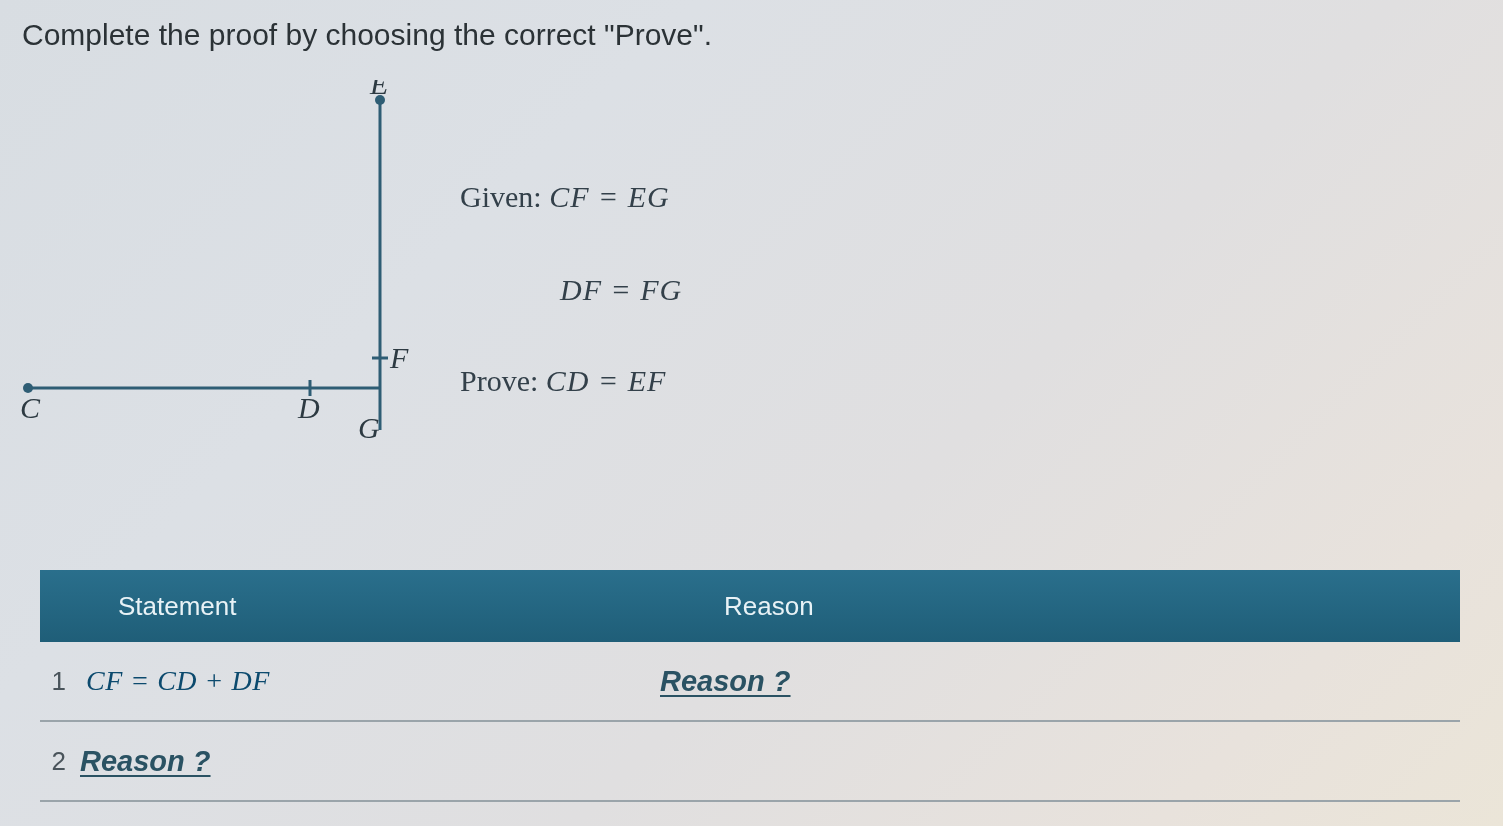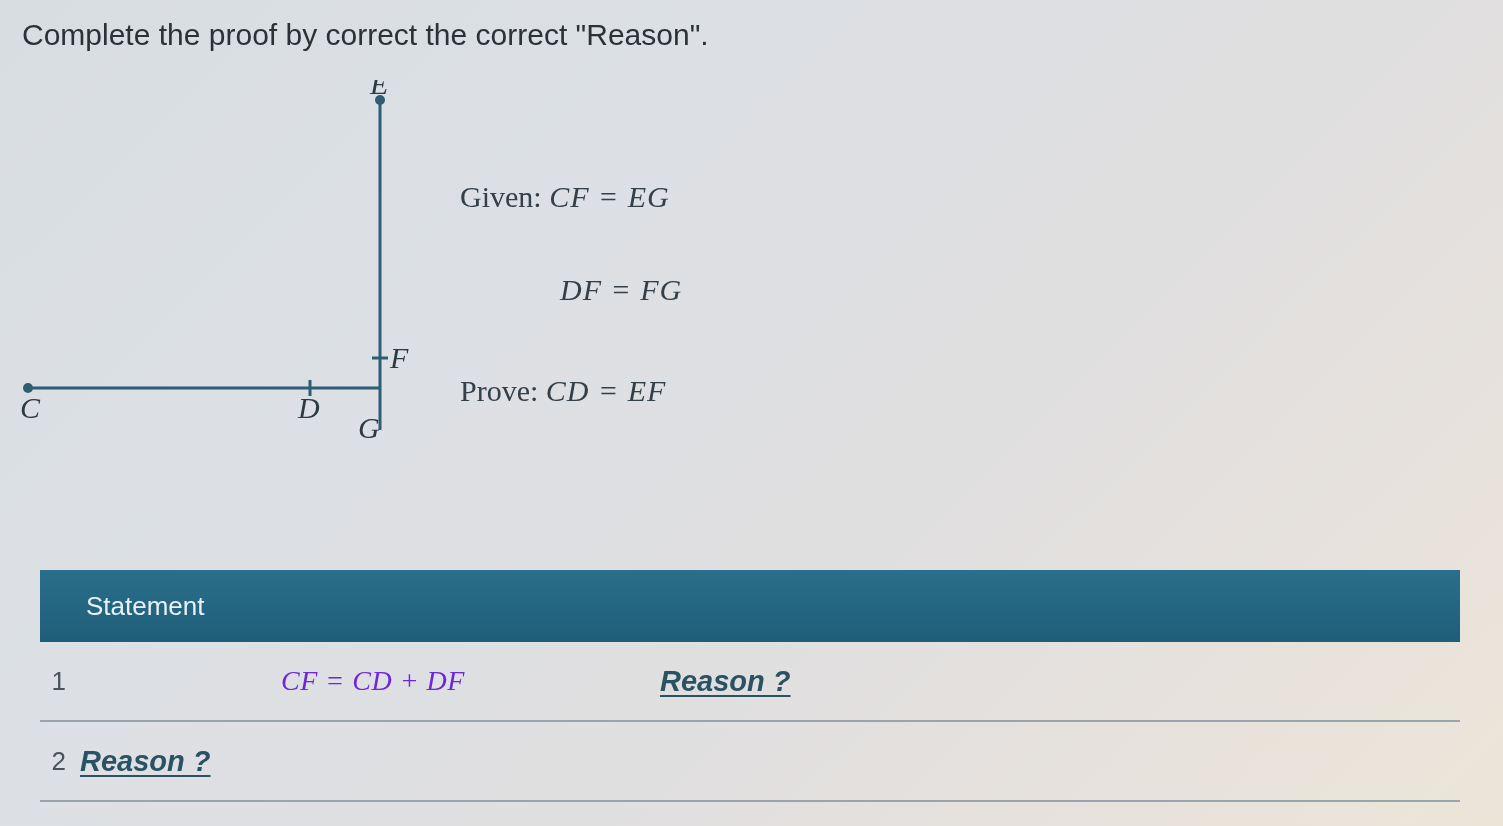--- a/index.html
+++ b/index.html
@@ -35,76 +35,76 @@
   }
   .problem-text {
     position: absolute;
     left: 460px;
     font-family: 'Times New Roman', serif;
     font-size: 30px;
     color: #33404a;
   }
   .given1 { top: 180px; }
   .given2 { top: 273px; left: 560px; }
-  .prove  { top: 374px; }
+  .prove  { top: 364px; }
   .mi { font-style: italic; letter-spacing: 1px; }
   .proof-table {
     position: absolute;
     top: 570px;
     left: 40px;
     right: 40px;
     width: 1420px;
   }
   .thead-row {
     background: #246783;
     background: linear-gradient(180deg, #2a6f8c 0%, #1f5e78 100%);
     color: #e8f2f6;
     display: flex;
     height: 72px;
     align-items: center;
     font-size: 26px;
+    gap: 32px;
   }
   .col-num { width: 40px; }
   .col-stmt { width: 580px; padding-left: 6px; }
   .col-reason { flex: 1; }
   .body-row {
     display: flex;
     align-items: center;
     height: 80px;
     border-bottom: 2px solid #9aa4aa;
     font-size: 28px;
     font-family: 'Times New Roman', serif;
   }
   .body-row .col-num {
     text-align: right;
     padding-right: 14px;
     color: #4a545b;
     font-family: Arial, sans-serif;
     font-size: 26px;
   }
   .body-row .col-stmt {
-    color: #6d28d9;
+    color: #0c4a6e;
     letter-spacing: 0.5px;
-    text-align: center;
   }
   .reason-link {
     color: #2a5263;
     font-weight: bold;
     font-style: italic;
     text-decoration: underline;
     text-underline-offset: 4px;
     font-family: Arial, sans-serif;
     font-size: 29px;
     cursor: pointer;
   }
 </style>
 </head>
 <body>
 
-<div class="instruction">Complete the proof by correct the correct "Reason".</div>
+<div class="instruction">Complete the proof by choosing the correct "Prove".</div>
 
 <div class="diagram">
   <svg viewBox="0 0 420 370">
 
     <line x1="360" y1="20" x2="360" y2="350" stroke="#2e5d74" stroke-width="3"></line>
 
     <line x1="8" y1="308" x2="360" y2="308" stroke="#2e5d74" stroke-width="3"></line>
 
     <circle cx="360" cy="20" r="5" fill="#2e5d74"></circle>
     <circle cx="8" cy="308" r="5" fill="#2e5d74"></circle>
@@ -128,20 +128,21 @@
 <div class="problem-text given2 mi">DF = FG</div>
 <div class="problem-text prove">
   <span>Prove:</span>
   <span class="mi">CD = EF</span>
 </div>
 
 <div class="proof-table">
   <div class="thead-row">
     <div class="col-num"></div>
     <div class="col-stmt">Statement</div>
+    <div class="col-reason">Reason</div>
   </div>
   <div class="body-row">
     <div class="col-num">1</div>
     <div class="col-stmt mi">CF = CD + DF</div>
     <div class="col-reason">
       <span class="reason-link">Reason ?</span>
     </div>
   </div>
   <div class="body-row">
     <div class="col-num">2</div>

